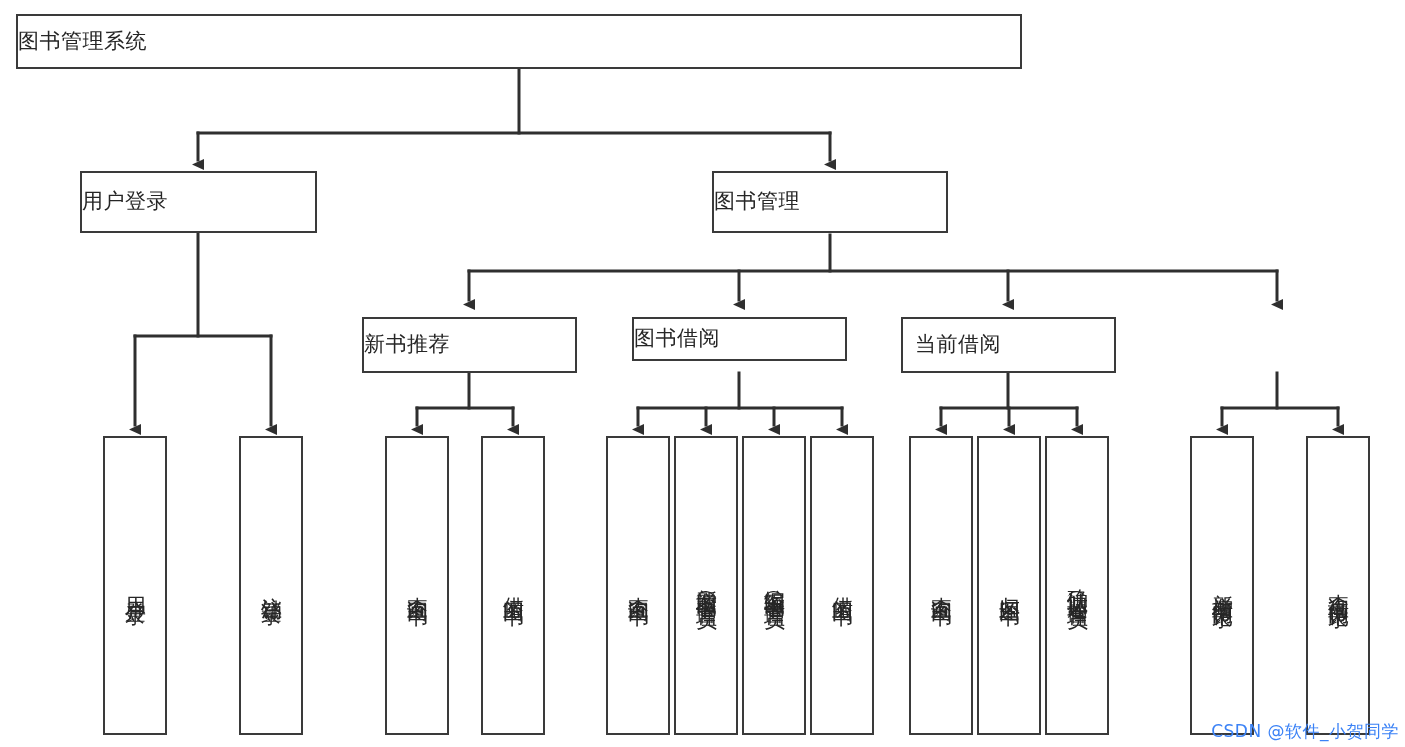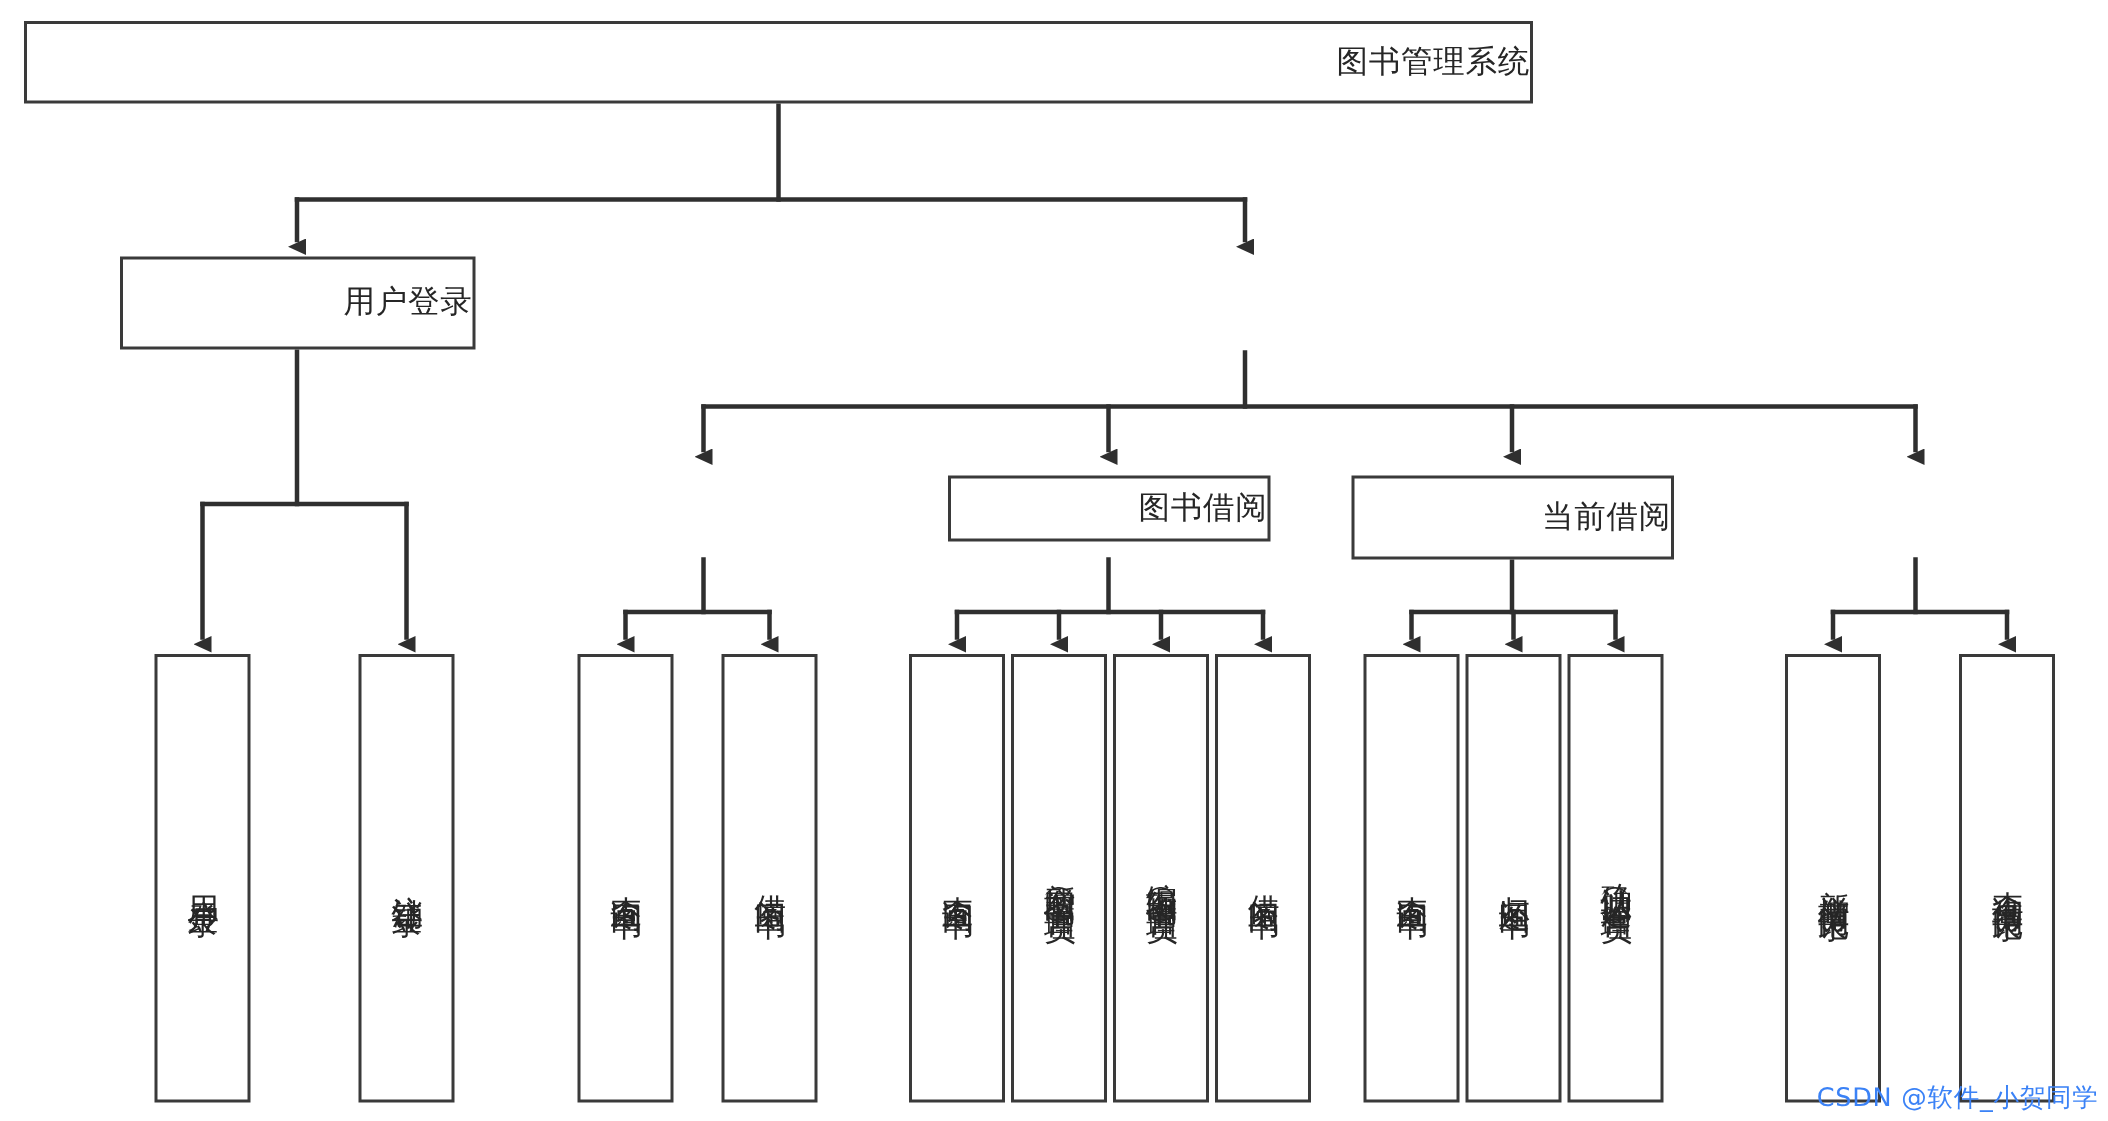--- a/index.html
+++ b/index.html
@@ -27,21 +27,21 @@
     height: 747px;
     pointer-events: none;
   }
   .node {
     position: absolute;
     box-sizing: border-box;
     border: 2px solid #3a3a3a;
     background: #ffffff;
     display: flex;
     align-items: center;
-    justify-content: flex-end;
+    justify-content: flex-start;
     color: #262626;
   }
   .node .label {
     display: block;
     text-align: center;
     line-height: 1.32;
     letter-spacing: 0.5px;
   }
   .node.horiz .label {
     font-size: 21px;
@@ -124,21 +124,27 @@
   </svg>
 
   <div class="node horiz" style="left:16px; top:14px; width:1006px; height:55px;">
     <span class="label">图书管理系统</span>
   </div>
 
   <div class="node horiz" style="left:80px; top:171px; width:237px; height:62px;">
     <span class="label">用户登录</span>
   </div>
 
+  <div class="node horiz" style="left:712px; top:171px; width:236px; height:62px;">
+    <span class="label">图书管理</span>
+  </div>
 
+  <div class="node horiz" style="left:362px; top:317px; width:215px; height:56px;">
+    <span class="label">新书推荐</span>
+  </div>
 
   <div class="node horiz" style="left:632px; top:317px; width:215px; height:44px;">
     <span class="label">图书借阅</span>
   </div>
 
   <div class="node horiz" style="left:901px; top:317px; width:215px; height:56px;padding-left:12px;">
     <span class="label">当前借阅</span>
   </div>
 
 

